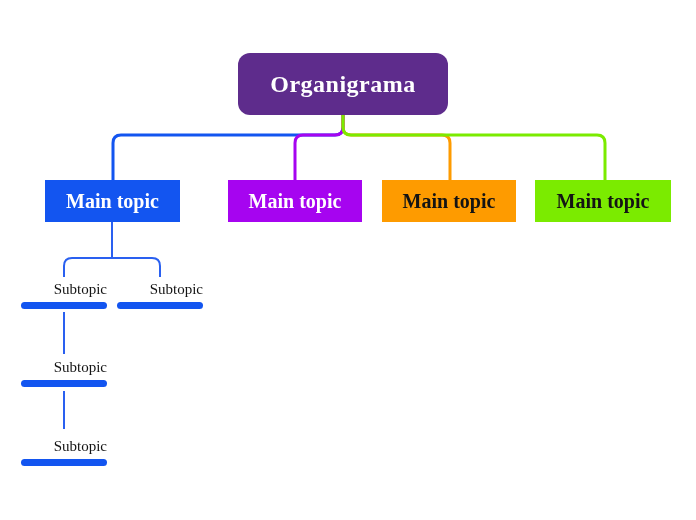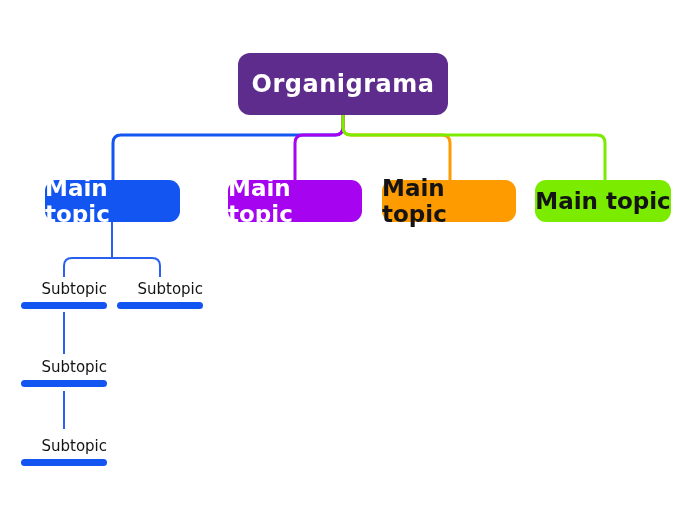--- a/index.html
+++ b/index.html
@@ -2,21 +2,21 @@
 <html><head>
 <meta charset="utf-8">
 <style>
   html, body { margin: 0; padding: 0; }
   body {
     width: 696px; height: 520px;
     background: #ffffff;
     font-family: "DejaVu Sans", "Liberation Sans", sans-serif;
     position: relative; overflow: hidden;
   }
-  .canvas { position: absolute; inset: 0; width: 696px; height: 428px; }
+  .canvas { position: absolute; inset: 0; width: 696px; height: 428px; font-family: Liberation Serif, serif; }
 
   svg.connectors {
     position: absolute; left: 0; top: 0;
     width: 696px; height: 520px;
     z-index: 1; pointer-events: none;
   }
 
   .topic {
     position: absolute;
     display: flex; align-items: center; justify-content: center;
@@ -24,21 +24,21 @@
     z-index: 2;
     box-sizing: border-box;
     user-select: none;
   }
   .root-topic {
     left: 238px; top: 53px; width: 210px; height: 62px;
     border-radius: 12px; font-size: 24px; letter-spacing: 0.5px;
   }
   .main-topic {
     top: 180px; height: 42px;
-    border-radius: 11px; font-size: 23px;
+    border-radius: 0; font-size: 20px;
   }
   .main-topic-1 { left: 45px;  width: 135px; }
   .main-topic-2 { left: 228px; width: 134px; }
   .main-topic-3 { left: 382px; width: 134px; }
   .main-topic-4 { left: 535px; width: 136px; }
 
   .subtopic { position: absolute; width: 86px; z-index: 2; }
   .subtopic-1a { left: 21px;  top: 279px; }
   .subtopic-1b { left: 117px; top: 279px; }
   .subtopic-2  { left: 21px;  top: 357px; }

